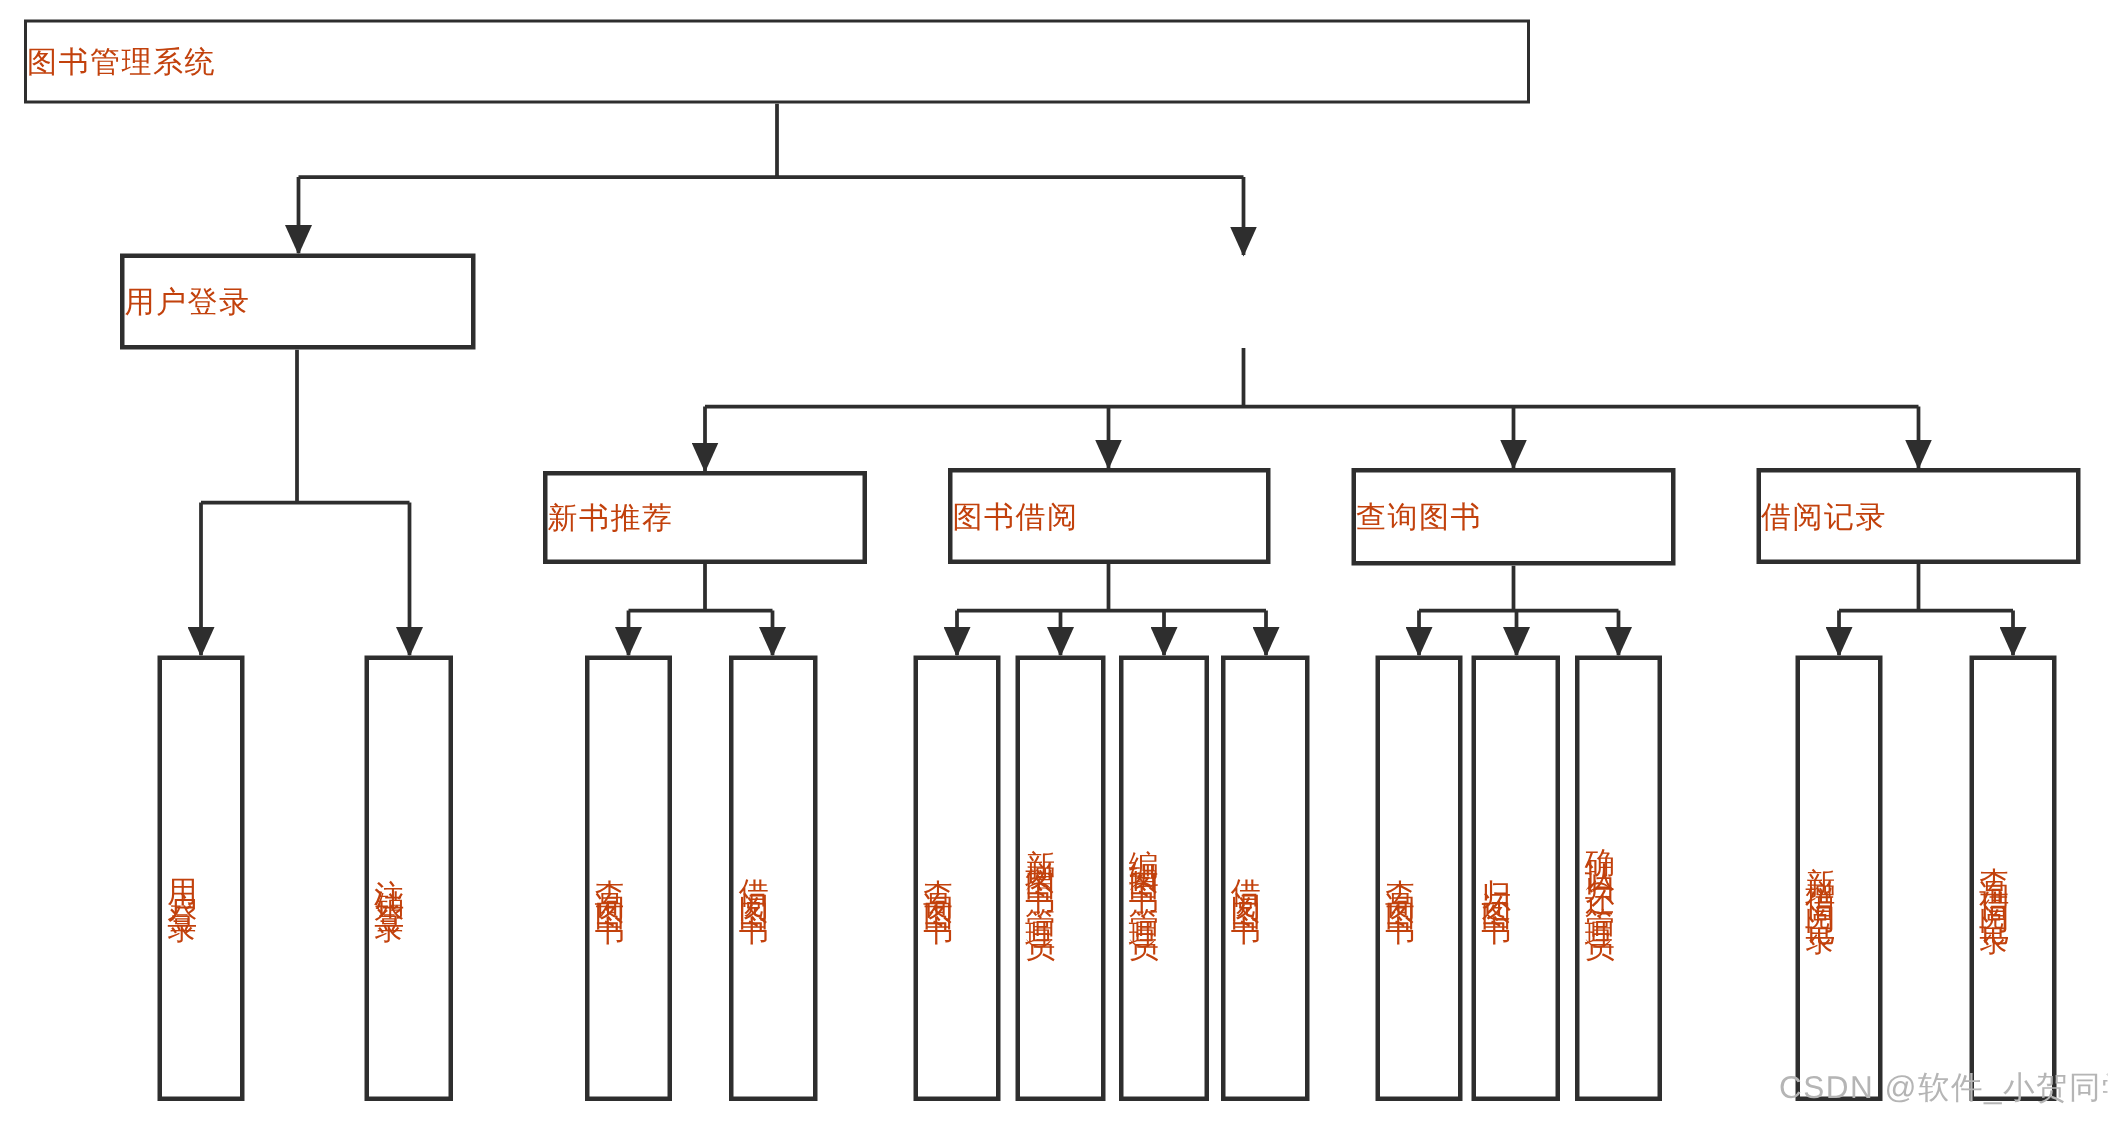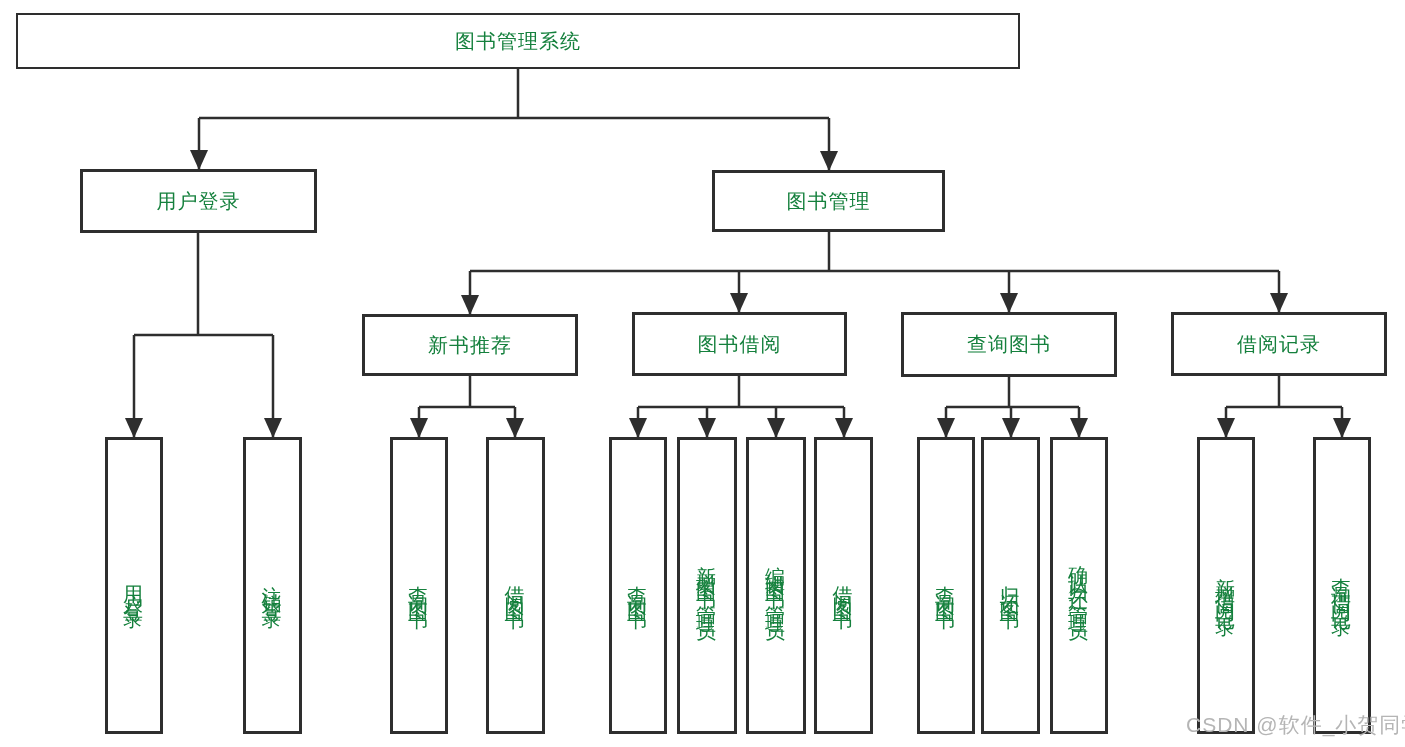--- a/index.html
+++ b/index.html
@@ -4,22 +4,22 @@
 <style>
   html,body{margin:0;padding:0;background:#ffffff;}
   body{
     width:1405px;height:747px;position:relative;overflow:hidden;
     font-family:"Liberation Sans","DejaVu Sans",sans-serif;
   }
   #canvas{position:absolute;left:0;top:0;width:1405px;height:747px;}
   svg.wires{position:absolute;left:0;top:0;z-index:1;}
   .node{
     position:absolute;z-index:2;background:#ffffff;border:3px solid #2e2e2e;
-    box-sizing:border-box;display:flex;align-items:center;justify-content:center;
-    color:#15803d;
+    box-sizing:border-box;display:flex;align-items:center;
+    color:#c2410c;
   }
   .node.h span{font-size:20px;letter-spacing:1px;white-space:nowrap;}
   .node.root{border-width:2px;}
   .node.v span{
     writing-mode:vertical-rl;text-orientation:mixed;white-space:nowrap;
     font-size:20px;letter-spacing:8px;
   }
   .watermark{
     position:absolute;left:1186px;top:711px;z-index:5;
     color:#b5b5b5;font-size:21px;white-space:nowrap;letter-spacing:1px;
@@ -73,23 +73,20 @@
     </g>
   </svg>
 
   <div class="node h root" style="left:16px;top:13px;width:1004px;height:56px">
     <span>图书管理系统</span>
   </div>
 
   <div class="node h" style="left:80px;top:169px;width:237px;height:64px">
     <span>用户登录</span>
   </div>
-  <div class="node h" style="left:712px;top:170px;width:233px;height:62px">
-    <span>图书管理</span>
-  </div>
 
   <div class="node h" style="left:632px;top:312px;width:215px;height:64px">
     <span>图书借阅</span>
   </div>
   <div class="node h" style="left:362px;top:314px;width:216px;height:62px">
     <span>新书推荐</span>
   </div>
   <div class="node h" style="left:901px;top:312px;width:216px;height:65px">
     <span>查询图书</span>
   </div>

